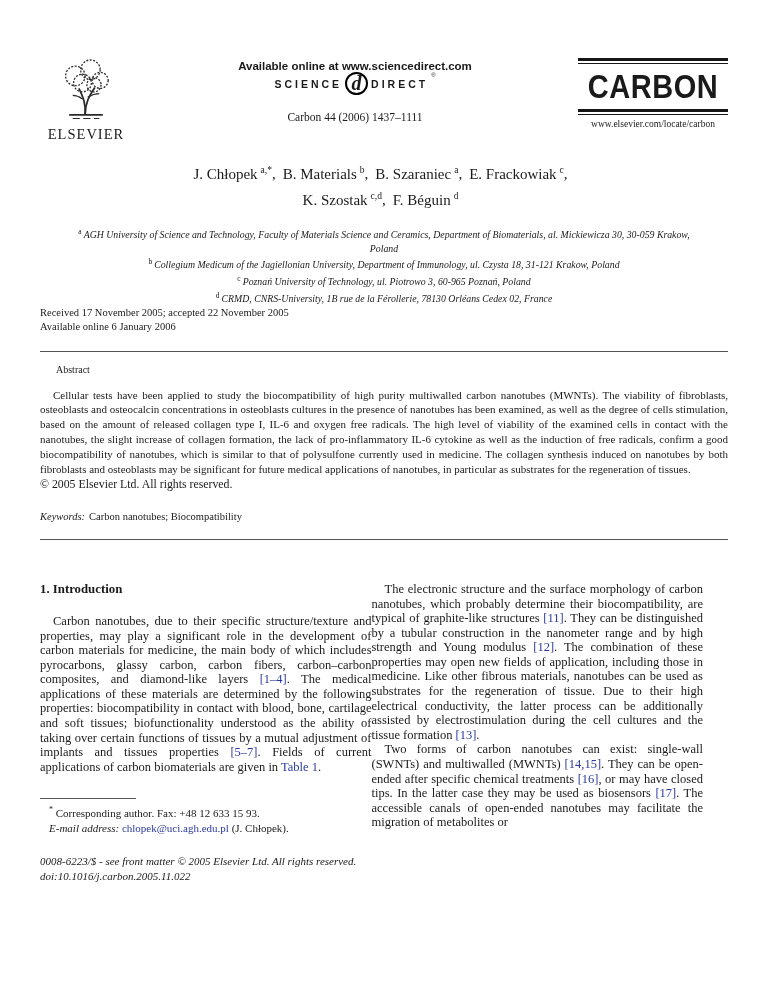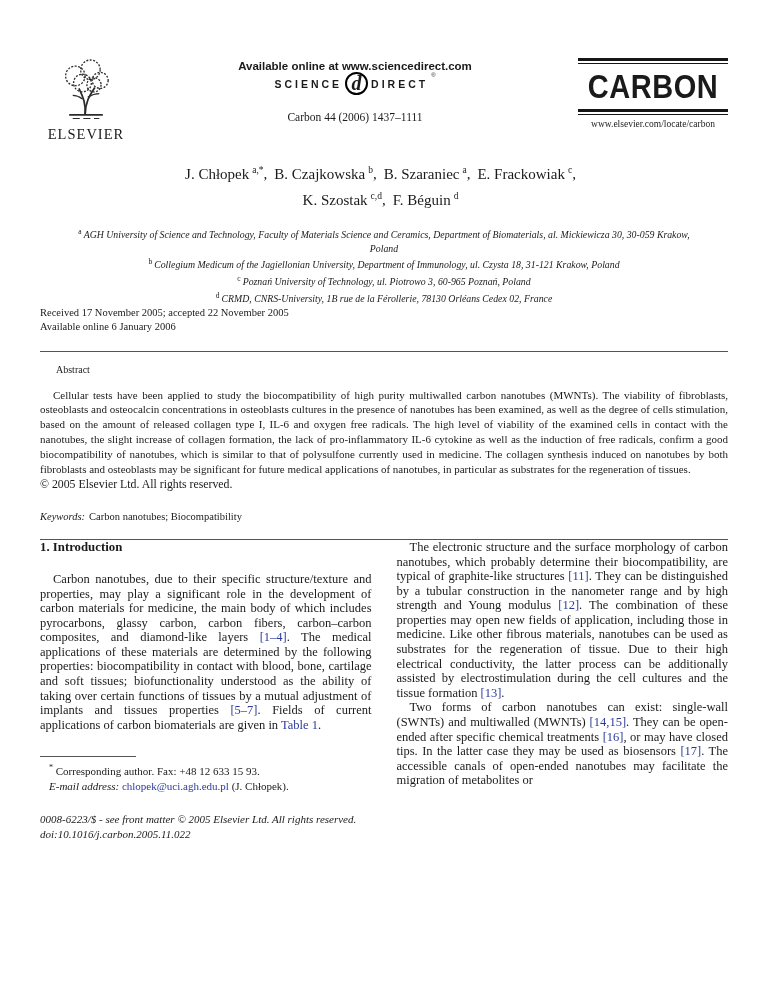--- a/index.html
+++ b/index.html
@@ -38,21 +38,21 @@
   hr.rule { border:none; border-top:1px solid #555; margin-top:17px; }
 
   
   .abs-head { font-size:10px; font-weight:normal; margin-top:12px;margin-left:16px; }
   .abs-text { margin-top:13px; font-size:11px; line-height:14.9px; text-align:justify; text-indent:13px; }
   .copyright { font-size:11.8px; line-height:14.9px; }
   .keywords { margin-top:19px; font-size:10.5px; }
   .keywords i { margin-right:4px; }
 
   
-  .cols { display:flex; gap:25px; }
+  .cols { display:flex; margin-top:42px; }
   .col { width:331.5px; }
   .sec-head { font-size:12.8px; font-weight:bold; }
   .body-p { font-size:12.5px; line-height:14.6px; text-align:justify; text-indent:13px; }
   .col.left .body-p { margin-top:17px; }
   .link, .cite-link { color:var(--link-color, #2b3a9c); }
 
   
   .footnote { margin-top:24px; }
   .fn-rule { width:96px; border-top:1px solid #555; margin-bottom:4px; }
   .fn-line { font-size:11px; line-height:14.5px; padding-left:9px; }
@@ -101,21 +101,21 @@
       <div class="dbl"></div>
       <div class="carbon-title">CARBON</div>
       <div class="dbl"></div>
       <div class="locate">www.elsevier.com/locate/carbon</div>
     </div>
   </header>
 
 
   <div class="authors">
     <div class="authors-line">
-      <span class="author"><span>J. Chłopek</span><sup class="a-sup">a,*</sup><span>,</span></span><span class="author"><span>B. Czajkowska</span><sup class="a-sup">b</sup><span>,</span></span><span class="author"><span>B. Szaraniec</span><sup class="a-sup">a</sup><span>,</span></span><span class="author"><span>E. Frackowiak</span><sup class="a-sup">c</sup><span>,</span></span>
+      <span class="author"><span>J. Chłopek</span><sup class="a-sup">a,*</sup><span>,</span></span><span class="author"><span>B. Materials</span><sup class="a-sup">b</sup><span>,</span></span><span class="author"><span>B. Szaraniec</span><sup class="a-sup">a</sup><span>,</span></span><span class="author"><span>E. Frackowiak</span><sup class="a-sup">c</sup><span>,</span></span>
     </div>
     <div class="authors-line">
       <span class="author"><span>K. Szostak</span><sup class="a-sup">c,d</sup><span>,</span></span><span class="author"><span>F. Béguin</span><sup class="a-sup">d</sup><span></span></span>
     </div>
   </div>
 
   <div class="affils">
     <div class="affil"><sup>a</sup><span>AGH University of Science and Technology, Faculty of Materials Science and Ceramics, Department of Biomaterials, al. Mickiewicza 30, 30-059 Krakow, Poland</span></div>
     <div class="affil"><sup>b</sup><span>Collegium Medicum of the Jagiellonian University, Department of Immunology, ul. Czysta 18, 31-121 Krakow, Poland</span></div>
     <div class="affil"><sup>c</sup><span>Poznań University of Technology, ul. Piotrowo 3, 60-965 Poznań, Poland</span></div>

